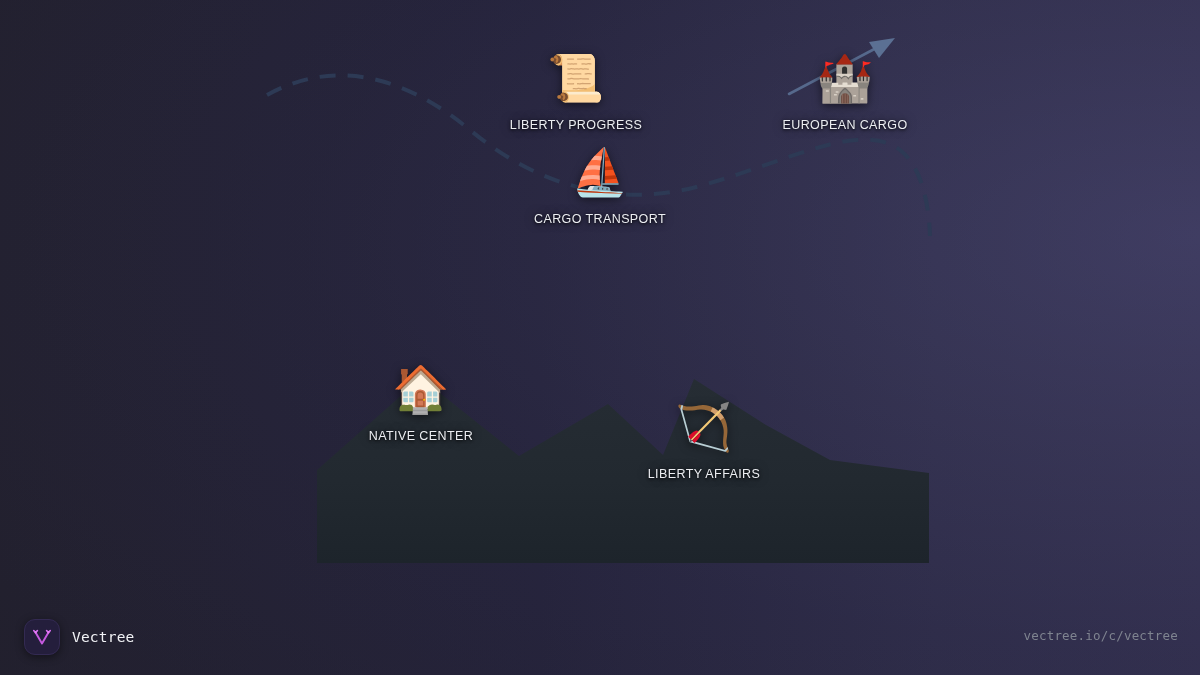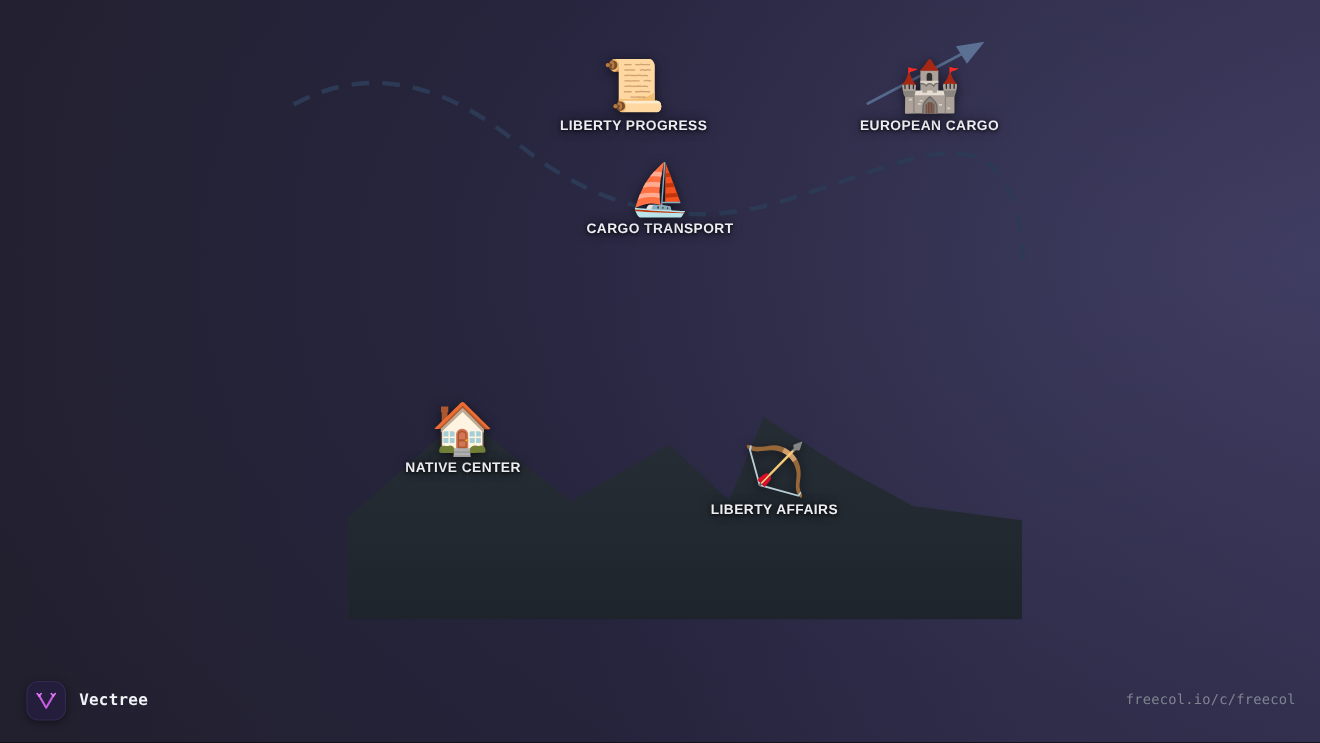--- a/index.html
+++ b/index.html
@@ -41,23 +41,23 @@
     white-space: nowrap;
   }
   .node-icon {
     font-size: 46px;
     line-height: 1;
     text-align: center;
     filter: drop-shadow(0 2px 5px rgba(0,0,0,0.55));
     user-select: none;
   }
   .node-label {
-    margin-top: 6px;
+    margin-top: 17px;
     font-size: 12.5px;
-    font-weight: bold;
+    font-weight: normal;
     letter-spacing: 0.4px;
     color: #eceef2;
     text-shadow: 0 1px 3px rgba(0,0,0,0.85), 0 0 10px rgba(0,0,0,0.6);
   }
 
   
   .footer {
     position: absolute;
     left: 24px;
     bottom: 20px;
@@ -77,21 +77,21 @@
     background: #241e3c;
     border: 1px solid #332a52;
     display: flex;
     align-items: center;
     justify-content: center;
     box-shadow: 0 2px 8px rgba(0,0,0,0.45);
   }
   .brand-name {
     font-family: "DejaVu Sans Mono", "Liberation Mono", monospace;
     font-size: 14.5px;
-    font-weight: bold;
+    font-weight: normal;
     color: #f2f3f6;
     letter-spacing: 0.2px;
   }
   .page-title {
     font-family: "DejaVu Sans Mono", "Liberation Mono", monospace;
     font-size: 33px;
     font-weight: bold;
     color: #ffffff;
     letter-spacing: 0.5px;
     line-height: 1.05;
@@ -164,15 +164,15 @@
           <path d="M5 7 L3 5 M5 7 L7 5" fill="none" stroke="#d86ef0" stroke-width="1.7" stroke-linecap="round"></path>
           <path d="M19 7 L17 5 M19 7 L21 5" fill="none" stroke="#d86ef0" stroke-width="1.7" stroke-linecap="round"></path>
           <circle cx="5" cy="7" r="1.2" fill="#e87ff7"></circle>
           <circle cx="19" cy="7" r="1.2" fill="#e87ff7"></circle>
         </svg>
       </div>
       <div class="brand-name">Vectree</div>
     </div>
   </div>
 
-  <div class="site-url">freecol.io/c/freecol</div>
+  <div class="site-url">vectree.io/c/vectree</div>
 
 </div>
 
 </body></html>

